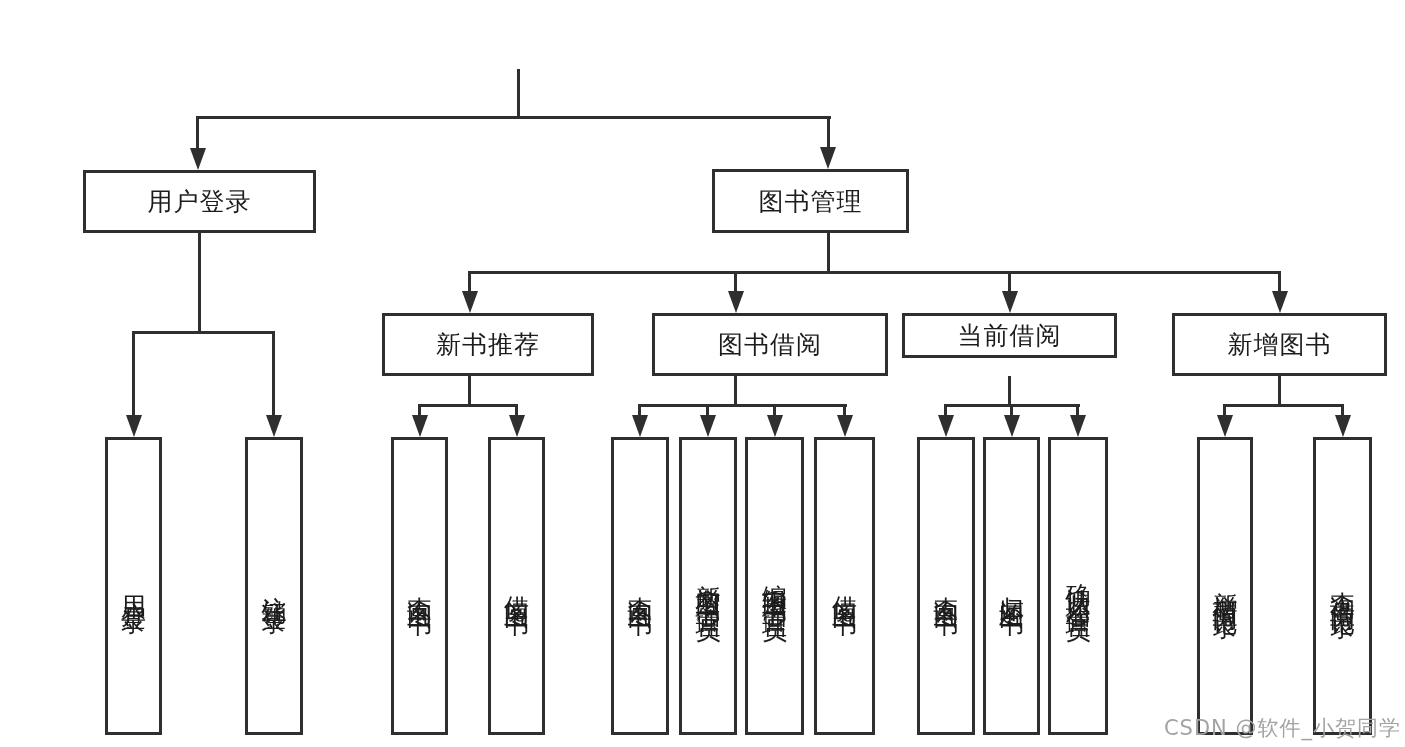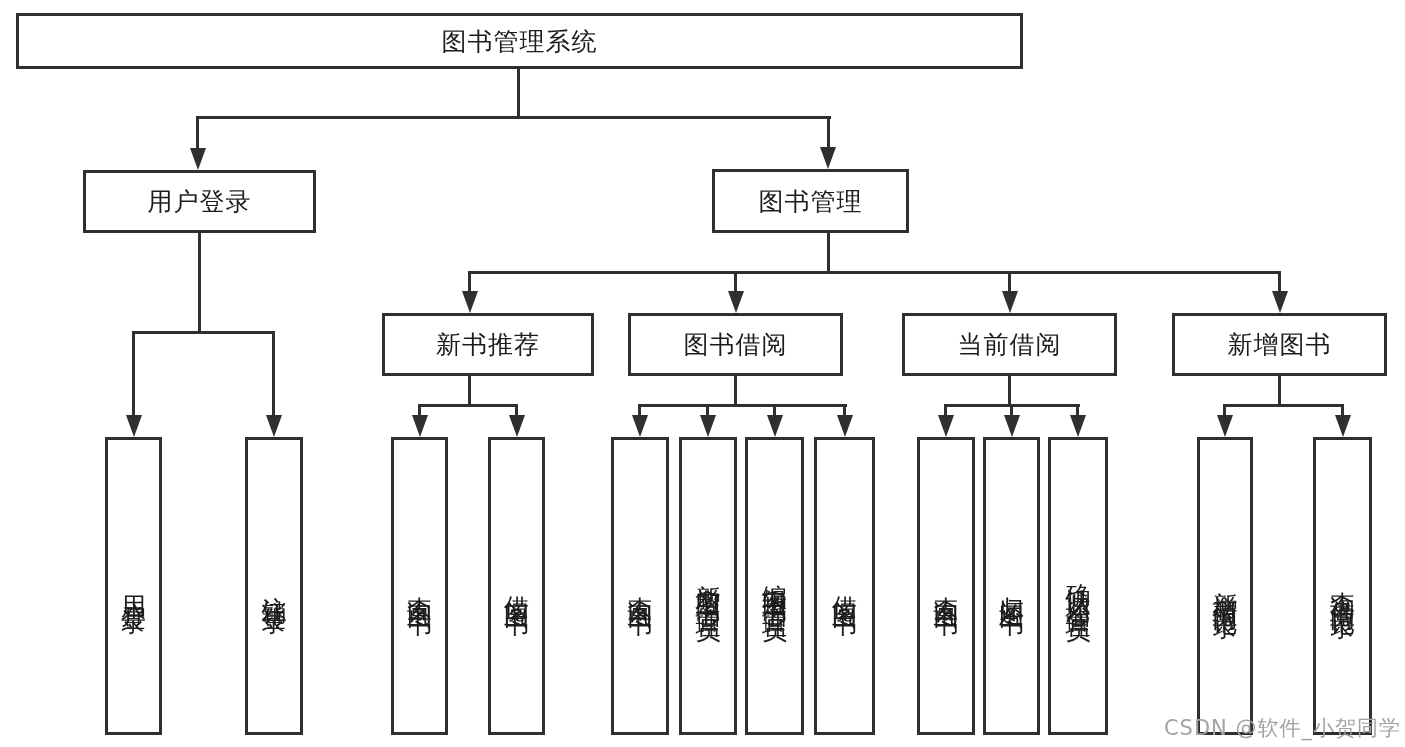--- a/index.html
+++ b/index.html
@@ -28,21 +28,20 @@
   .wm {
     position:absolute; right:4px; top:714px; font-size:21px;
     color:#a3a3a3; letter-spacing:1px; white-space:nowrap;
   }
 </style>
 </head>
 <body>
 
 <div class="canvas">
 
-  <div class="box h" style="left:16px;top:13px;width:1007px;height:56px">图书管理系统</div>
 
   <i class="vl" style="left:517px;top:69px;height:49px"></i>
   <i class="hl" style="left:196px;top:116px;width:635px"></i>
   <i class="vl" style="left:196px;top:116px;height:37px"></i>
   <i class="vl" style="left:827px;top:116px;height:36px"></i>
   <i class="ar" style="left:190px;top:148px"></i>
   <i class="ar" style="left:820px;top:147px"></i>
 
   <div class="box h" style="left:83px;top:170px;width:233px;height:63px">用户登录</div>
   <div class="box h" style="left:712px;top:169px;width:197px;height:64px">图书管理</div>
@@ -59,22 +58,22 @@
   <i class="vl" style="left:468px;top:271px;height:25px"></i>
   <i class="vl" style="left:734px;top:271px;height:25px"></i>
   <i class="vl" style="left:1008px;top:271px;height:25px"></i>
   <i class="vl" style="left:1278px;top:271px;height:25px"></i>
   <i class="ar" style="left:462px;top:291px"></i>
   <i class="ar" style="left:728px;top:291px"></i>
   <i class="ar" style="left:1002px;top:291px"></i>
   <i class="ar" style="left:1272px;top:291px"></i>
 
   <div class="box h" style="left:382px;top:313px;width:212px;height:63px">新书推荐</div>
-  <div class="box h" style="left:628px;top:313px;width:215px;height:63px">图书借阅</div>
-  <div class="box h" style="left:902px;top:313px;width:215px;height:63px">当前借阅</div>
+  <div class="box h" style="left:652px;top:313px;width:236px;height:63px">图书借阅</div>
+  <div class="box h" style="left:902px;top:313px;width:215px;height:45px">当前借阅</div>
   <div class="box h" style="left:1172px;top:313px;width:215px;height:63px">新增图书</div>
 
   <i class="vl" style="left:468px;top:376px;height:31px"></i>
   <i class="hl" style="left:418px;top:404px;width:100px"></i>
   <i class="vl" style="left:418px;top:404px;height:15px"></i>
   <i class="vl" style="left:515px;top:404px;height:15px"></i>
   <i class="ar" style="left:412px;top:415px"></i>
   <i class="ar" style="left:509px;top:415px"></i>
 
   <i class="vl" style="left:734px;top:376px;height:31px"></i>

